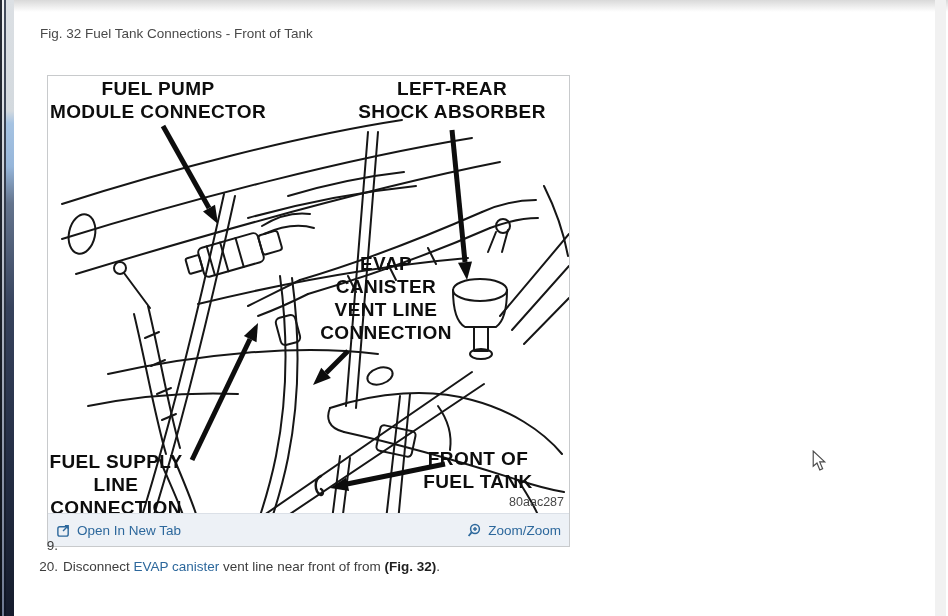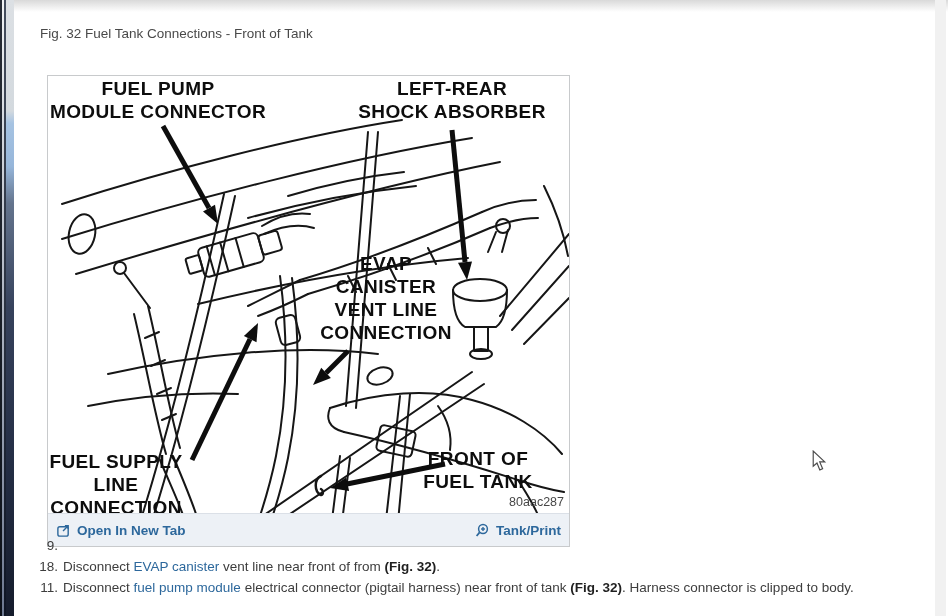--- a/index.html
+++ b/index.html
@@ -23,21 +23,21 @@
 
   
   .caption{position:absolute;left:40px;top:26px;font-size:13.5px;color:var(--caption_text,#494949);}
 
   
   .figure{position:absolute;left:47px;top:43px;width:523px;height:472px;box-sizing:border-box;
     border:1px solid var(--figure_border,#c8cacc);background:#fff;margin-top:32px;}
   .figure svg.diagram{position:absolute;left:0;top:0;}
   .fig-toolbar{position:absolute;left:0;right:0;bottom:0;height:24px;
     background:var(--toolbar_bg,#edf1f6);border-top:1px solid #dbe0e7;
-    display:flex;align-items:center;justify-content:space-between;padding:16px 8px;box-sizing:border-box;font-weight:bold;}
+    display:flex;align-items:center;justify-content:space-between;padding:16px 8px;box-sizing:border-box;}
   .fig-link{display:flex;align-items:center;gap:6px;color:var(--link_blue,#2d689c);
     font-size:13.5px;cursor:pointer;text-decoration:none;}
   .fig-link svg{display:block;}
 
   
   .diagram text{font-family:"Liberation Sans",sans-serif;font-weight:bold;font-size:19px;
     letter-spacing:.4px;fill:#0d0d0d;text-anchor:middle;}
   .diagram text.refcode{font-weight:normal;font-size:12.5px;letter-spacing:0;fill:#474747;text-anchor:end;}
   .art{stroke:var(--diagram_ink,#161616);stroke-width:2;fill:none;stroke-linecap:round;stroke-linejoin:round;}
   .arrow-lines{stroke:#0d0d0d;stroke-width:5;}
@@ -198,36 +198,32 @@
         </svg>
         <span>Open In New Tab</span>
       </a>
       <a class="fig-link">
         <svg width="15" height="15" viewBox="0 0 15 15">
           <circle cx="8" cy="6" r="4.4" fill="none" stroke="#2d689c" stroke-width="1.5"></circle>
           <line x1="8" y1="4" x2="8" y2="8" stroke="#2d689c" stroke-width="1.4"></line>
           <line x1="6" y1="6" x2="10" y2="6" stroke="#2d689c" stroke-width="1.4"></line>
           <line x1="4.6" y1="9.4" x2="1.6" y2="13" stroke="#2d689c" stroke-width="1.8"></line>
         </svg>
-        <span>Tank/Print</span>
+        <span>Zoom/Zoom</span>
       </a>
     </div>
   </div>
 
   <div class="steps">
     <div class="step">
       <span class="num">9.</span>
     </div>
     <div class="step">
-      <span class="num">18.</span>
+      <span class="num">20.</span>
       <span class="body"><span>Disconnect </span><a>EVAP canister</a><span> vent line near front of from </span><b>(Fig. 32)</b><span>.</span></span>
-    </div>
-    <div class="step">
-      <span class="num">11.</span>
-      <span class="body"><span>Disconnect </span><a>fuel pump module</a><span> electrical connector (pigtail harness) near front of tank </span><b>(Fig. 32)</b><span>. Harness connector is clipped to body.</span></span>
     </div>
   </div>
 
   <svg class="cursor" width="15" height="22" viewBox="0 0 14 21">
     <path d="M1,1 L1,15.5 L4.6,12.4 L7.3,19 L10,17.9 L7.2,11.4 L12,11.4 Z" fill="#ffffff" stroke="#4a4a4a" stroke-width="1.1"></path>
   </svg>
 
 </div>
 
 </body></html>

